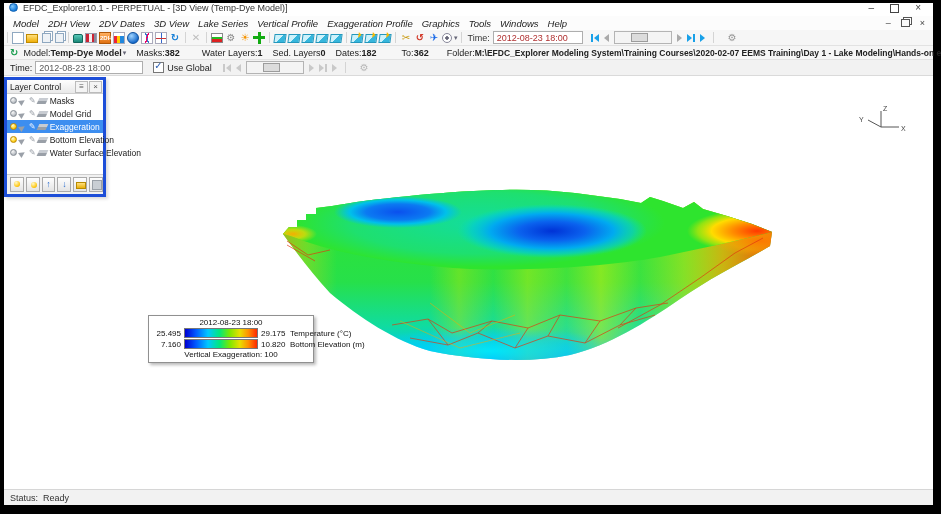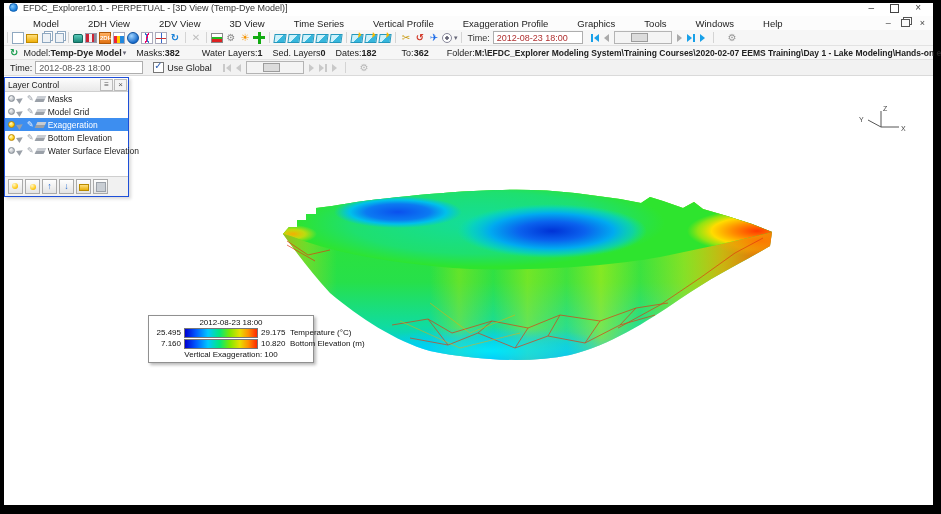--- a/index.html
+++ b/index.html
@@ -12,21 +12,21 @@
   .appicon{width:9px;height:9px;border-radius:50%;margin-left:5px;
            background:radial-gradient(circle at 35% 35%,#7ec8ff,#1479d8 70%);border:1px solid #0f62b4;box-sizing:border-box;}
   .wtitle{font-size:9px;color:#333;margin-left:5px;white-space:nowrap;}
   .wcontrols{margin-left:auto;display:flex;align-items:center;gap:16px;margin-right:12px;color:#444;font-size:10px;}
   .wbox{width:7px;height:7px;border:1px solid #444;}
   .wc{cursor:default;line-height:10px;}
 
   
   .menubar{position:absolute;left:0;top:13px;right:0;height:14px;background:#fcfcfc;border-bottom:1px solid #ececec;
            display:flex;align-items:center;font-size:9.5px;color:#222;}
-  .menubar .mitem{margin-left:29px;white-space:nowrap;cursor:default;}
+  .menubar .mitem{margin-left:9px;white-space:nowrap;cursor:default;font-style:italic;}
   .childcontrols{margin-left:auto;display:flex;align-items:center;gap:10px;margin-right:8px;color:#444;font-size:9px;}
   .cbox{width:7px;height:6px;border:1px solid #555;box-shadow:2px -2px 0 -1px #fff,2px -2px 0 0 #555;}
 
   
   .toolbar{position:absolute;left:0;top:27px;right:0;height:15px;background:#f6f6f6;border-bottom:1px solid #e2e2e2;
            display:flex;align-items:center;font-size:9px;color:#333;}
   .sep{width:1px;height:11px;background:#d4d4d4;margin:0 3px;flex:0 0 auto;}
   .i{width:12px;height:12px;display:inline-block;margin:0 1px;flex:0 0 auto;position:relative;
      font-size:10px;line-height:12px;text-align:center;cursor:default;box-sizing:border-box;}
   .i-page{background:#fff;border:1px solid #8fa8c0;}
@@ -82,21 +82,21 @@
   .timebar .tfield{color:#555;width:100px;}
   .chk{width:9px;height:9px;border:1px solid #777;background:#fff;margin-left:10px;position:relative;flex:0 0 auto;}
   .chk span{position:absolute;left:0px;top:-3px;color:#2a5db0;font-size:10px;font-weight:bold;}
   .gearg{color:#b9b9b9;font-size:10px;margin-left:6px;}
 
   
   .viewport{position:absolute;left:0;top:73px;right:0;bottom:15px;background:#fff;overflow:hidden;}
   .lakesvg{position:absolute;left:0;top:0;width:100%;height:100%;}
 
   
-  .layerpanel{position:absolute;left:0;top:1px;width:125px;height:120px;background:#fff;border:1px solid #1d4ed8;
+  .layerpanel{position:absolute;left:0;top:1px;width:102px;height:120px;background:#fff;border:3px solid #1d4ed8;
               box-shadow:2px 2px 3px rgba(0,0,0,.15);font-size:8.5px;color:#222;box-sizing:border-box;}
   .lphead{height:13px;background:linear-gradient(#fdfdfd,#e9e9e9);border-bottom:1px solid #cfcfcf;display:flex;align-items:center;}
   .lphead .t{margin-left:3px;}
   .lphead .hb{margin-left:auto;width:11px;height:10px;border:1px solid #bbb;background:#f4f4f4;text-align:center;line-height:9px;font-size:8px;color:#555;}
   .lphead .hb + .hb{margin-left:1px;margin-right:1px;}
   .lrow{height:13px;display:flex;align-items:center;white-space:nowrap;}
   .lrow.sel{background:#3d8ef0;color:#fff;}
   .bulb{width:7px;height:7px;border-radius:50%;margin-left:3px;flex:0 0 auto;
         background:radial-gradient(circle at 35% 30%,#f8f8f8,#b9bec4 65%,#8d949c);border:1px solid #858c94;box-sizing:border-box;}
   .bulb.lit{background:radial-gradient(circle at 35% 30%,#fffbd8,#ffd41e 60%,#d89a00);border-color:#c08a00;}
@@ -112,21 +112,21 @@
   .pbtn .mini{position:absolute;left:3px;top:3px;width:6px;height:6px;border-radius:50%;
               background:radial-gradient(circle at 35% 30%,#fff8c8,#ffc814 65%,#c89000);}
   .pbtn .fold{position:absolute;left:2px;top:4px;width:8px;height:5px;background:linear-gradient(#ffe080,#eab008);border:1px solid #b88a00;}
   .pbtn .disk{position:absolute;left:2px;top:2px;width:8px;height:8px;background:#c9ced4;border:1px solid #9aa0a8;}
   .pbtn.dis{color:#b5b5b5;}
 
   
   .legend{position:absolute;left:144px;top:239px;width:166px;height:48px;background:#fff;border:1px solid #909090;
           box-shadow:2px 2px 3px rgba(0,0,0,.28);font-size:8px;color:#111;box-sizing:border-box;padding-top:2px;}
   .legtitle{text-align:center;}
-  .legrow{display:flex;height:10px;margin-top:1px;}
+  .legrow{display:flex;align-items:center;height:10px;margin-top:1px;}
   .legmin{width:32px;text-align:right;flex:0 0 auto;}
   .legbar{width:72px;height:8px;margin:0 3px;flex:0 0 auto;border:0.5px solid #777;
           background:linear-gradient(90deg,#0000d0,#0058ff 15%,#00c8ff 32%,#00e87c 48%,#7ce800 62%,#e8e000 76%,#ff9000 88%,#ff2800);}
   .legmax{white-space:nowrap;}
   .legfoot{text-align:center;margin-top:1px;}
 
   
   .statusbar{position:absolute;left:0;bottom:0;right:0;height:15px;background:#f2f2f2;border-top:1px solid #d6d6d6;
              display:flex;align-items:center;font-size:9px;color:#333;}
   .statusbar .sl{margin-left:6px;}
@@ -144,23 +144,23 @@
     <div class="wcontrols">
       <span class="wc">–</span>
       <span class="wbox wc"></span>
       <span class="wc">×</span>
     </div>
   </div>
 
   <div class="menubar">
     <span class="mitem">Model</span>
     <span class="mitem">2DH View</span>
-    <span class="mitem">2DV View</span>
+    <span class="mitem">2DV Dates</span>
     <span class="mitem">3D View</span>
-    <span class="mitem">Time Series</span>
+    <span class="mitem">Lake Series</span>
     <span class="mitem">Vertical Profile</span>
     <span class="mitem">Exaggeration Profile</span>
     <span class="mitem">Graphics</span>
     <span class="mitem">Tools</span>
     <span class="mitem">Windows</span>
     <span class="mitem">Help</span>
     <div class="childcontrols">
       <span>–</span>
       <span class="cbox"></span>
       <span>×</span>
@@ -467,15 +467,19 @@
       <div class="legrow">
         <span class="legmin">7.160</span>
         <span class="legbar"></span>
         <span class="legmax"><span>10.820</span>&nbsp;&nbsp;<span>Bottom Elevation (m)</span></span>
       </div>
       <div class="legfoot">Vertical Exaggeration: 100</div>
     </div>
 
   </div>
 
+  <div class="statusbar">
+    <span class="sl">Status:</span>
+    <span class="sv">Ready</span>
+  </div>
 
 </div>
 </div>
 
 </body></html>

